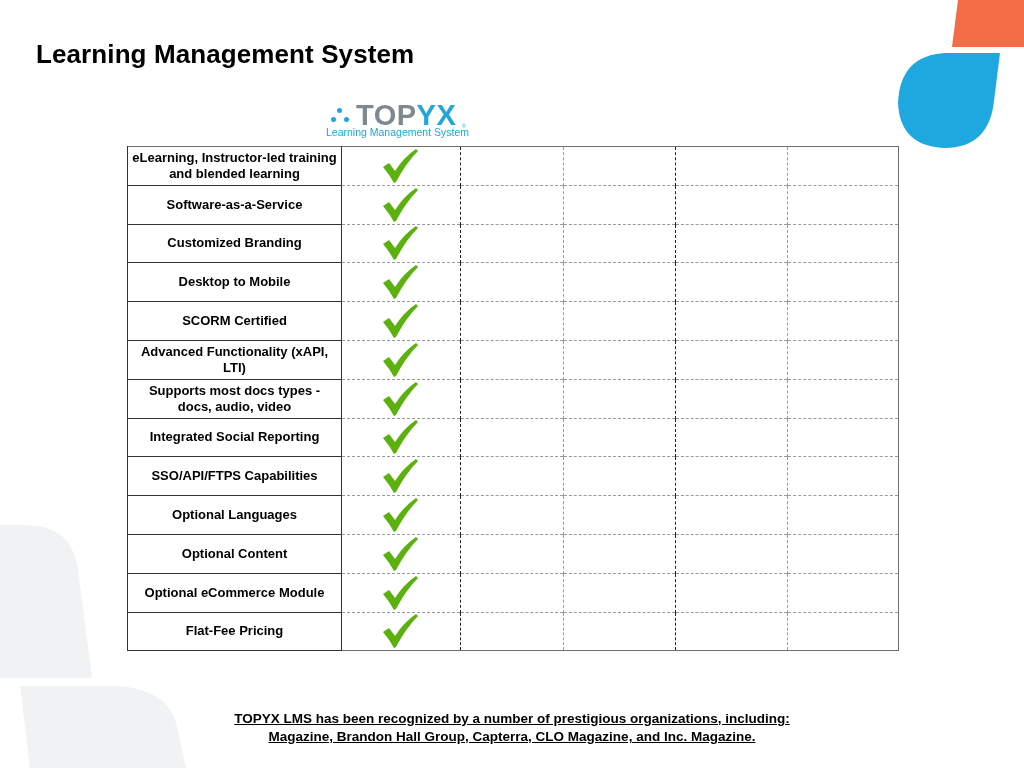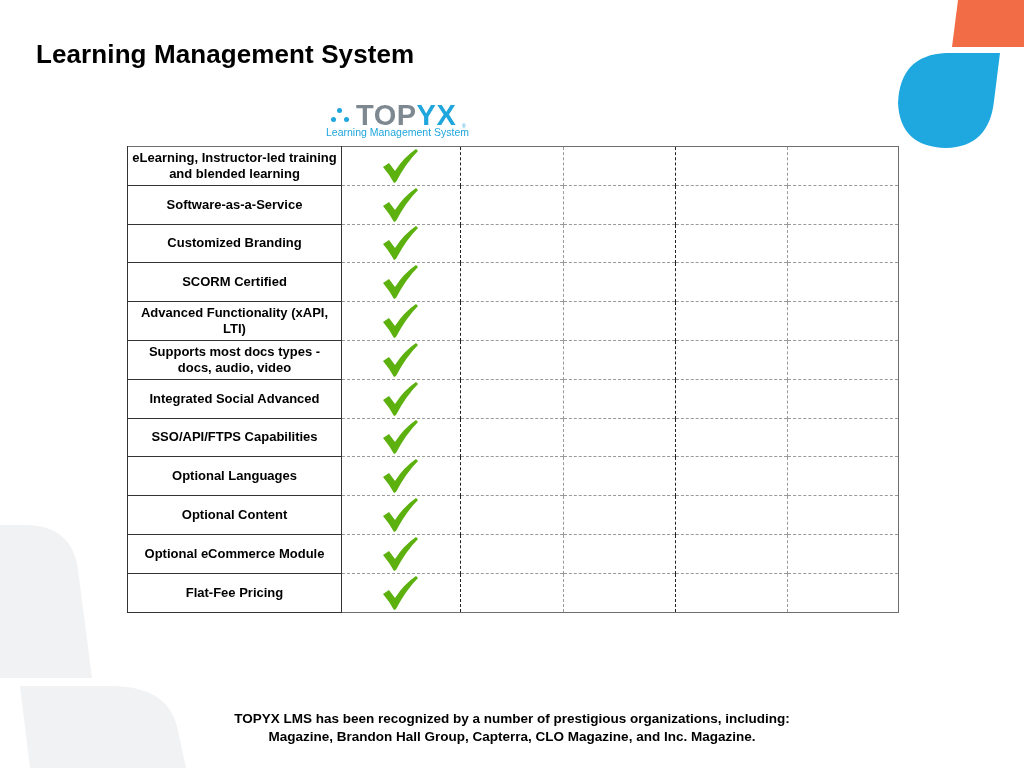--- a/index.html
+++ b/index.html
@@ -48,21 +48,21 @@
       text-align: center;
       font-weight: bold; font-size: 13px; line-height: 16px;
       padding: 0 4px;
     }
     table.checklist td.col-dark { border-left: 1px dashed #222; }
     td.check { text-align: center; }
     td.check svg { display: block; margin: 0 auto; position: relative; left: -1px; }
 
     .footer {
       position: absolute; left: 0; width: 1024px; top: 710px;
-      text-align: center; font-weight: bold; font-size: 13.5px; line-height: 18px;
+      text-align: center; font-weight: bold; font-size: 13.5px; line-height: 18px; text-decoration: underline;
     }
   </style>
 </head>
 <body>
 
 <svg class="deco" style="left:0;top:525px" width="100" height="160" viewBox="0 0 100 160">
   <path d="M0 0 L25 0 Q72 0 78 45 L92 153 L0 153 Z" fill="#f1f2f4"></path>
 </svg>
 <svg class="deco" style="left:0;top:686px" width="190" height="82" viewBox="0 0 190 82">
   <path d="M20 0 L110 0 Q170 0 178 45 L186 82 L30 82 Z" fill="#f1f2f4"></path>
@@ -129,20 +129,32 @@
       <svg width="40" height="36" viewBox="0 0 40 36">
         <path d="M3 19 L9 15 L15 23 Q24 9 36 1 L38 3 Q26 15 16 34 L14 35 Q9 26 3 19 Z" fill="#5cb10f"></path>
       </svg>
     </td>
     <td class="col-dark"></td>
     <td></td>
     <td class="col-dark"></td>
     <td></td>
   </tr>
 
+  <tr>
+    <td class="label">Desktop to Mobile</td>
+    <td class="check">
+      <svg width="40" height="36" viewBox="0 0 40 36">
+        <path d="M3 19 L9 15 L15 23 Q24 9 36 1 L38 3 Q26 15 16 34 L14 35 Q9 26 3 19 Z" fill="#5cb10f"></path>
+      </svg>
+    </td>
+    <td class="col-dark"></td>
+    <td></td>
+    <td class="col-dark"></td>
+    <td></td>
+  </tr>
 
   <tr>
     <td class="label">SCORM Certified</td>
     <td class="check">
       <svg width="40" height="36" viewBox="0 0 40 36">
         <path d="M3 19 L9 15 L15 23 Q24 9 36 1 L38 3 Q26 15 16 34 L14 35 Q9 26 3 19 Z" fill="#5cb10f"></path>
       </svg>
     </td>
     <td class="col-dark"></td>
     <td></td>
@@ -170,21 +182,21 @@
         <path d="M3 19 L9 15 L15 23 Q24 9 36 1 L38 3 Q26 15 16 34 L14 35 Q9 26 3 19 Z" fill="#5cb10f"></path>
       </svg>
     </td>
     <td class="col-dark"></td>
     <td></td>
     <td class="col-dark"></td>
     <td></td>
   </tr>
 
   <tr>
-    <td class="label">Integrated Social Advanced</td>
+    <td class="label">Integrated Social Reporting</td>
     <td class="check">
       <svg width="40" height="36" viewBox="0 0 40 36">
         <path d="M3 19 L9 15 L15 23 Q24 9 36 1 L38 3 Q26 15 16 34 L14 35 Q9 26 3 19 Z" fill="#5cb10f"></path>
       </svg>
     </td>
     <td class="col-dark"></td>
     <td></td>
     <td class="col-dark"></td>
     <td></td>
   </tr>

